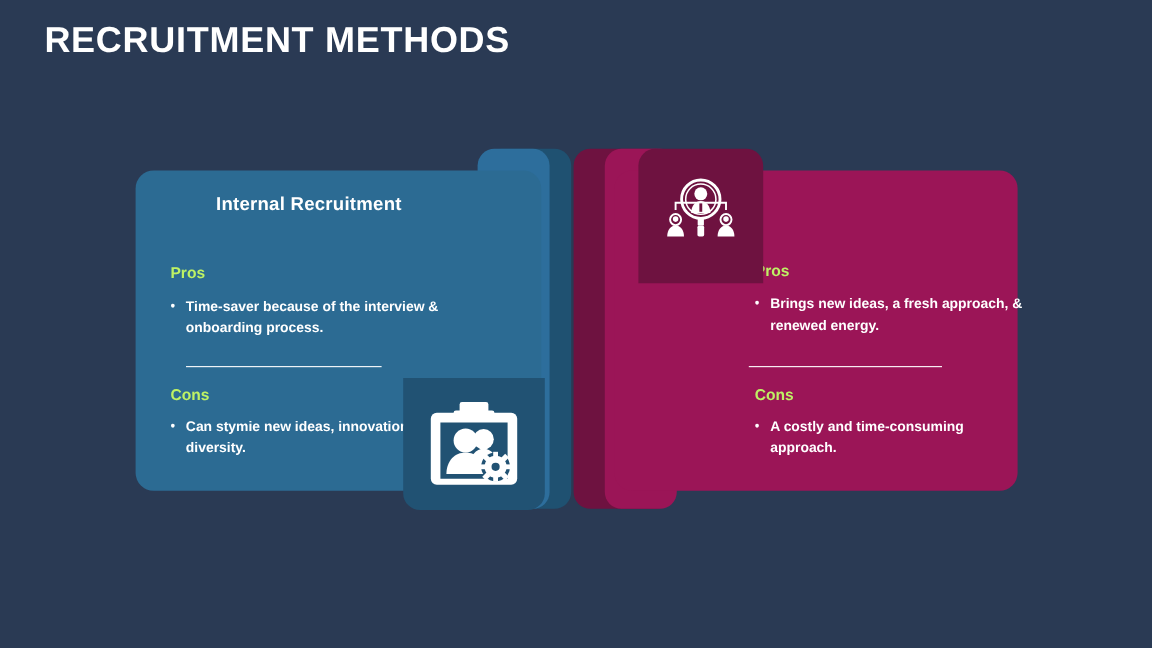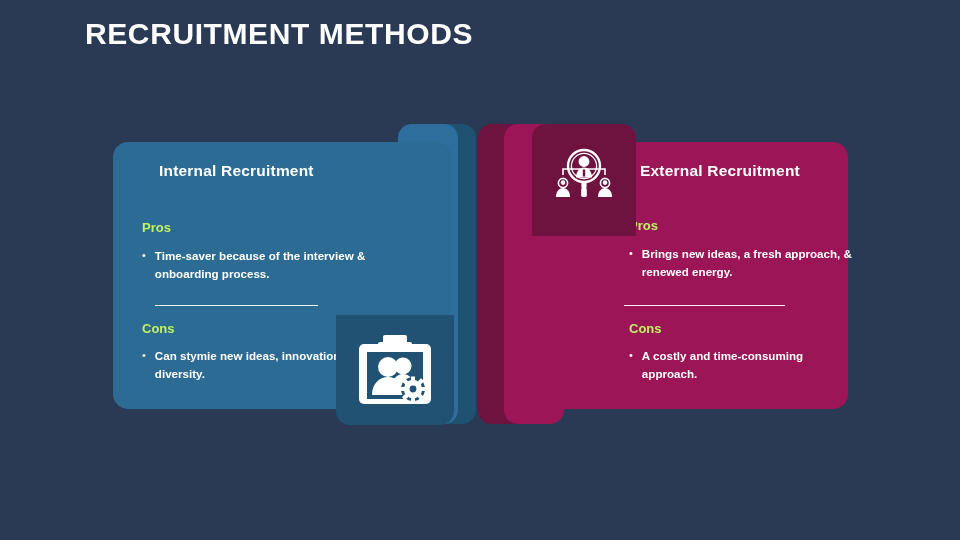--- a/index.html
+++ b/index.html
@@ -10,21 +10,20 @@
     overflow:hidden;
     position:relative;
   }
   .slide{position:absolute;inset:0;}
 
   
   .title{
     position:absolute;left:37px;top:17px;
     font-size:30px;font-weight:bold;color:#ffffff;
     letter-spacing:.6px;
-    margin-left:48px;
   }
 
   
   .bar{position:absolute;border-radius:14px;}
   .bar-blue-shadow{
     left:404px;top:124px;width:72px;height:300px;
     background:#1f5171;border-radius:14px;
   }
   .bar-blue{
     left:398px;top:124px;width:60px;height:300px;
@@ -62,21 +61,21 @@
   }
   .icon-plate svg{display:block;}
   .icon-left-svg{position:absolute;left:22px;top:20px;}
   .icon-right-svg{position:absolute;left:20px;top:22px;}
 
   
   .panel-title{
     position:absolute;color:#ffffff;font-size:15.5px;font-weight:bold;
     letter-spacing:.2px;
   }
-  .pl-title{left:159px;top:162px;}
+  .pl-title{left:180px;top:162px;}
   .pr-title{left:640px;top:162px;}
 
   .sec-head{
     position:absolute;color:#bef264;font-size:13px;font-weight:bold;
   }
   .pl-pros{left:142px;top:220px;}
   .pl-cons{left:142px;top:321px;}
   .pr-pros{left:629px;top:218px;}
   .pr-cons{left:629px;top:321px;}
 
@@ -124,21 +123,20 @@
 
   <div class="sec-head pl-cons">Cons</div>
 
   <div class="bullet pl-b2">
     <span class="dot">•</span>
     <span class="txt">Can stymie new ideas, innovation, &amp; diversity.</span>
   </div>
 
   <div class="panel panel-right"></div>
 
-  <div class="panel-title pr-title">External Recruitment</div>
 
   <div class="sec-head pr-pros">Pros</div>
 
   <div class="bullet pr-b1">
     <span class="dot">•</span>
     <span class="txt">Brings new ideas, a fresh approach, &amp; renewed energy.</span>
   </div>
 
   <div class="divider pr-div"></div>
 

